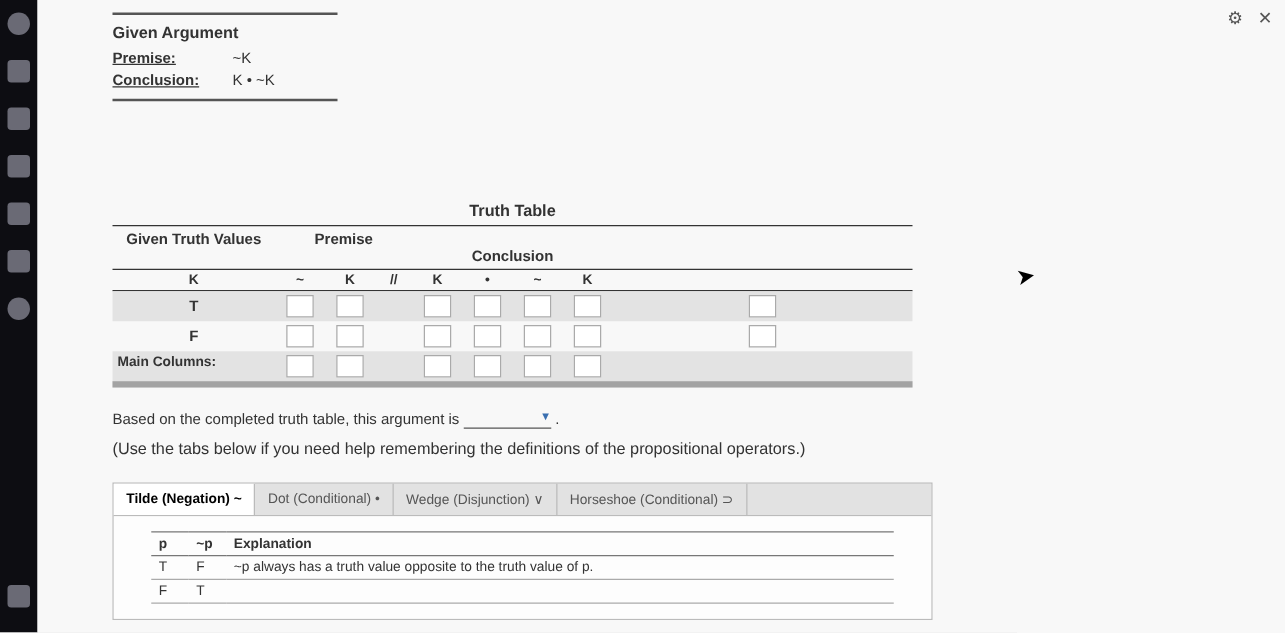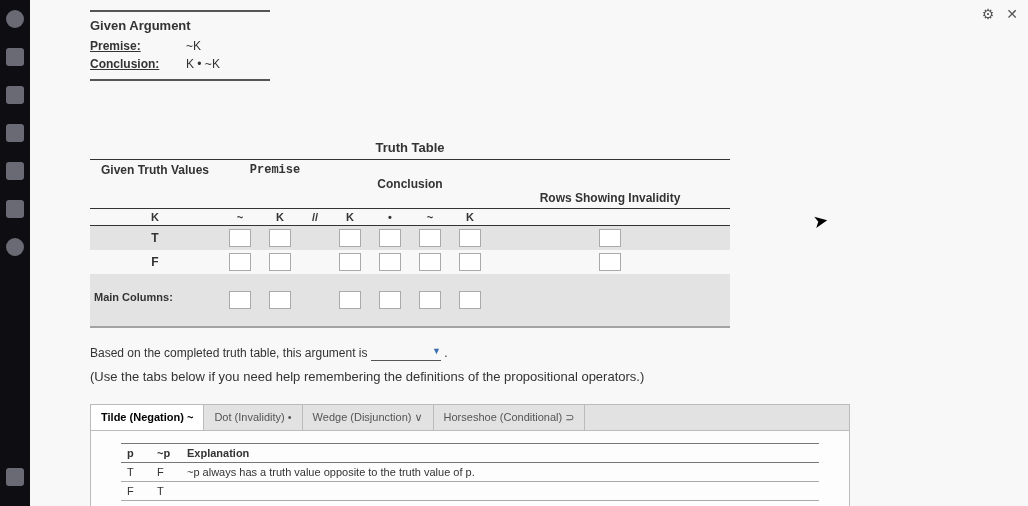--- a/index.html
+++ b/index.html
@@ -51,78 +51,78 @@
     right: 200px;
     font-size: 18px;
     color: #000;
     transform: rotate(-10deg);
   }
   .arg-box {
     width: 180px;
     border-top: 2px solid #555;
     border-bottom: 2px solid #555;
     padding: 6px 0;
-    margin-bottom: 59px;
+    margin-bottom: 80px;
   }
   .arg-title { font-weight: bold; font-size: 13px; margin-bottom: 4px; }
   .arg-row { display: flex; gap: 16px; font-size: 12px; padding: 2px 0;}
   .arg-label { font-weight: bold; width: 80px; text-decoration: underline; }
   .tt-wrap { width: 640px; }
   .tt-title { text-align: center; font-weight: bold; font-size: 13px; margin-bottom: 4px; }
   .tt-head, .tt-sub, .tt-row {
     display: grid;
     grid-template-columns: 130px 40px 40px 30px 40px 40px 40px 40px 40px 160px;
     align-items: center;
     text-align: center;
   }
   .tt-head { font-weight: bold; font-size: 12px; border-top: 1px solid #333; border-bottom: 1px solid #333; padding: 3px 0;}
   .tt-head > div:nth-child(1){ grid-column: 1; text-align: center; }
-  .tt-head .prem { grid-column: 2 / span 3; font-family: Liberation Mono, monospace; }
+  .tt-head .prem { grid-column: 2 / span 3; }
   .tt-head .conc { grid-column: 5 / span 4; }
   .tt-head .inval { grid-column: 10; }
   .tt-sub { font-size: 11px; font-weight: bold; border-bottom: 1px solid #333; padding: 2px 0;}
   .tt-row { padding: 3px 0; }
   .tt-row.shaded { background: #e3e3e3; }
   .cell-input {
     width: 22px; height: 18px;
     border: 1px solid #aaa;
     background: #fff;
     margin: 0 auto;
     display: block;
   }
   .tt-row .given { font-weight: bold; }
   .main-cols-row {
     display: grid;
     grid-template-columns: 130px 40px 40px 30px 40px 40px 40px 40px 40px 160px;
     background: #e3e3e3;
-    padding: 17px 0;
+    padding: 3px 0;
     font-weight: bold;
     font-size: 11px;
-    border-bottom: 2px solid #a3a3a3;
+    border-bottom: 5px solid #a3a3a3;
   }
   .based-line { margin: 18px 0 8px 0; font-size: 12px; }
   .dd {
     display: inline-block;
     border-bottom: 1px solid #555;
     min-width: 70px;
     position: relative;
   }
   .dd::after {
     content: "▼";
     font-size: 9px;
     color: #3a6fb0;
     position: absolute;
     right: 0;
     top: 0;
   }
   .hint { font-size: 13px; margin-bottom: 20px; color: #333;}
   .tabs-panel {
     border: 1px solid #bbb;
     background: #efefef;
-    width: 760px;
+    width: 656px;
   }
   .tabs-row {
     display: flex;
     background: #e2e2e2;
     border-bottom: 1px solid #bbb;
   }
   .tab {
     padding: 6px 10px;
     font-size: 11px;
     color: #555;
@@ -183,21 +183,20 @@
     <div class="tt-head">
       <div>Given Truth Values</div>
       <div class="prem">Premise</div>
       <div></div>
         <div></div>
       <div class="conc">Conclusion</div>
       <div></div>
         <div></div>
         <div></div>
         <div></div>
-      <div class="inval">Rows Showing Invalidity</div>
     </div>
 
     <div class="tt-sub">
       <div>K</div>
       <div>~</div>
       <div>K</div>
       <div>//</div>
       <div>K</div>
       <div>•</div>
       <div>~</div>
@@ -290,21 +289,21 @@
     <span>Based on the completed truth table, this argument is </span>
     <span class="dd">&nbsp;&nbsp;&nbsp;&nbsp;&nbsp;&nbsp;&nbsp;&nbsp;</span>
     <span>.</span>
   </div>
 
   <div class="hint">(Use the tabs below if you need help remembering the definitions of the propositional operators.)</div>
 
   <div class="tabs-panel">
     <div class="tabs-row">
       <div class="tab active">Tilde (Negation) ~</div>
-      <div class="tab">Dot (Invalidity) •</div>
+      <div class="tab">Dot (Conditional) •</div>
       <div class="tab">Wedge (Disjunction) ∨</div>
       <div class="tab">Horseshoe (Conditional) ⊃</div>
     </div>
     <div class="tab-body">
       <div class="mini-table">
         <div class="mt-head">p</div>
         <div class="mt-head">~p</div>
         <div class="mt-head">Explanation</div>
         <div class="mt-row-b">T</div>
         <div class="mt-row-b">F</div>

